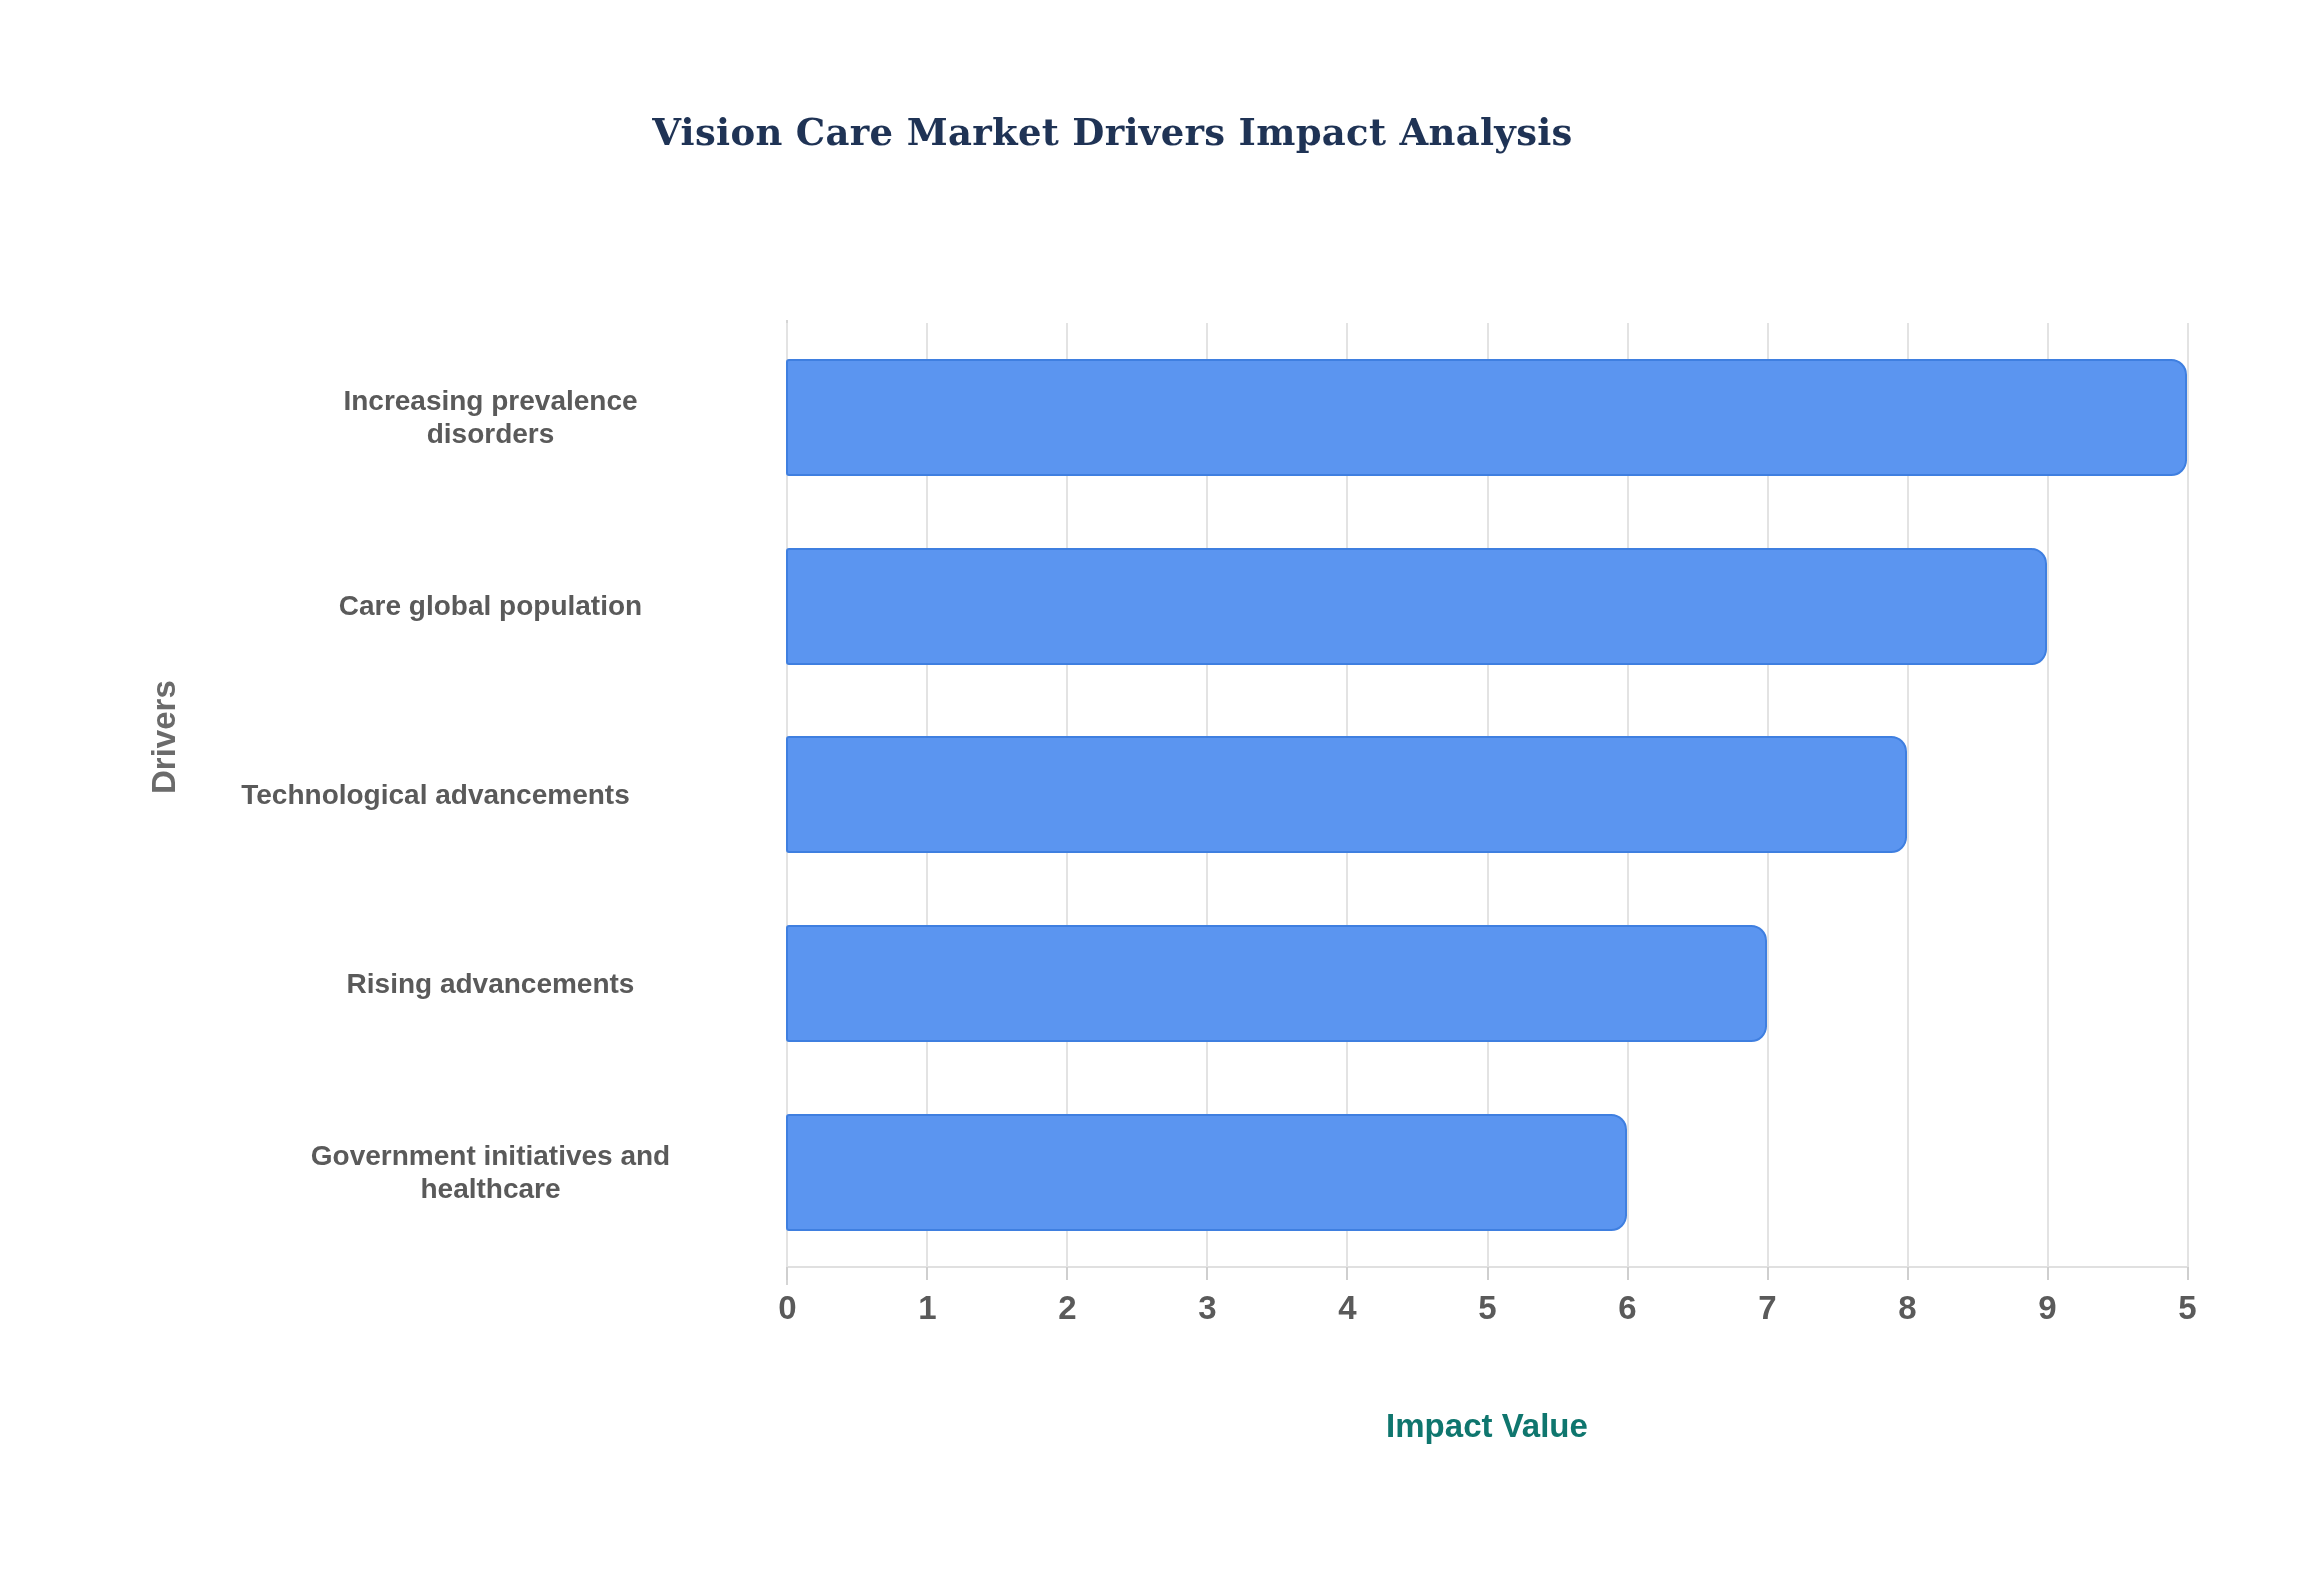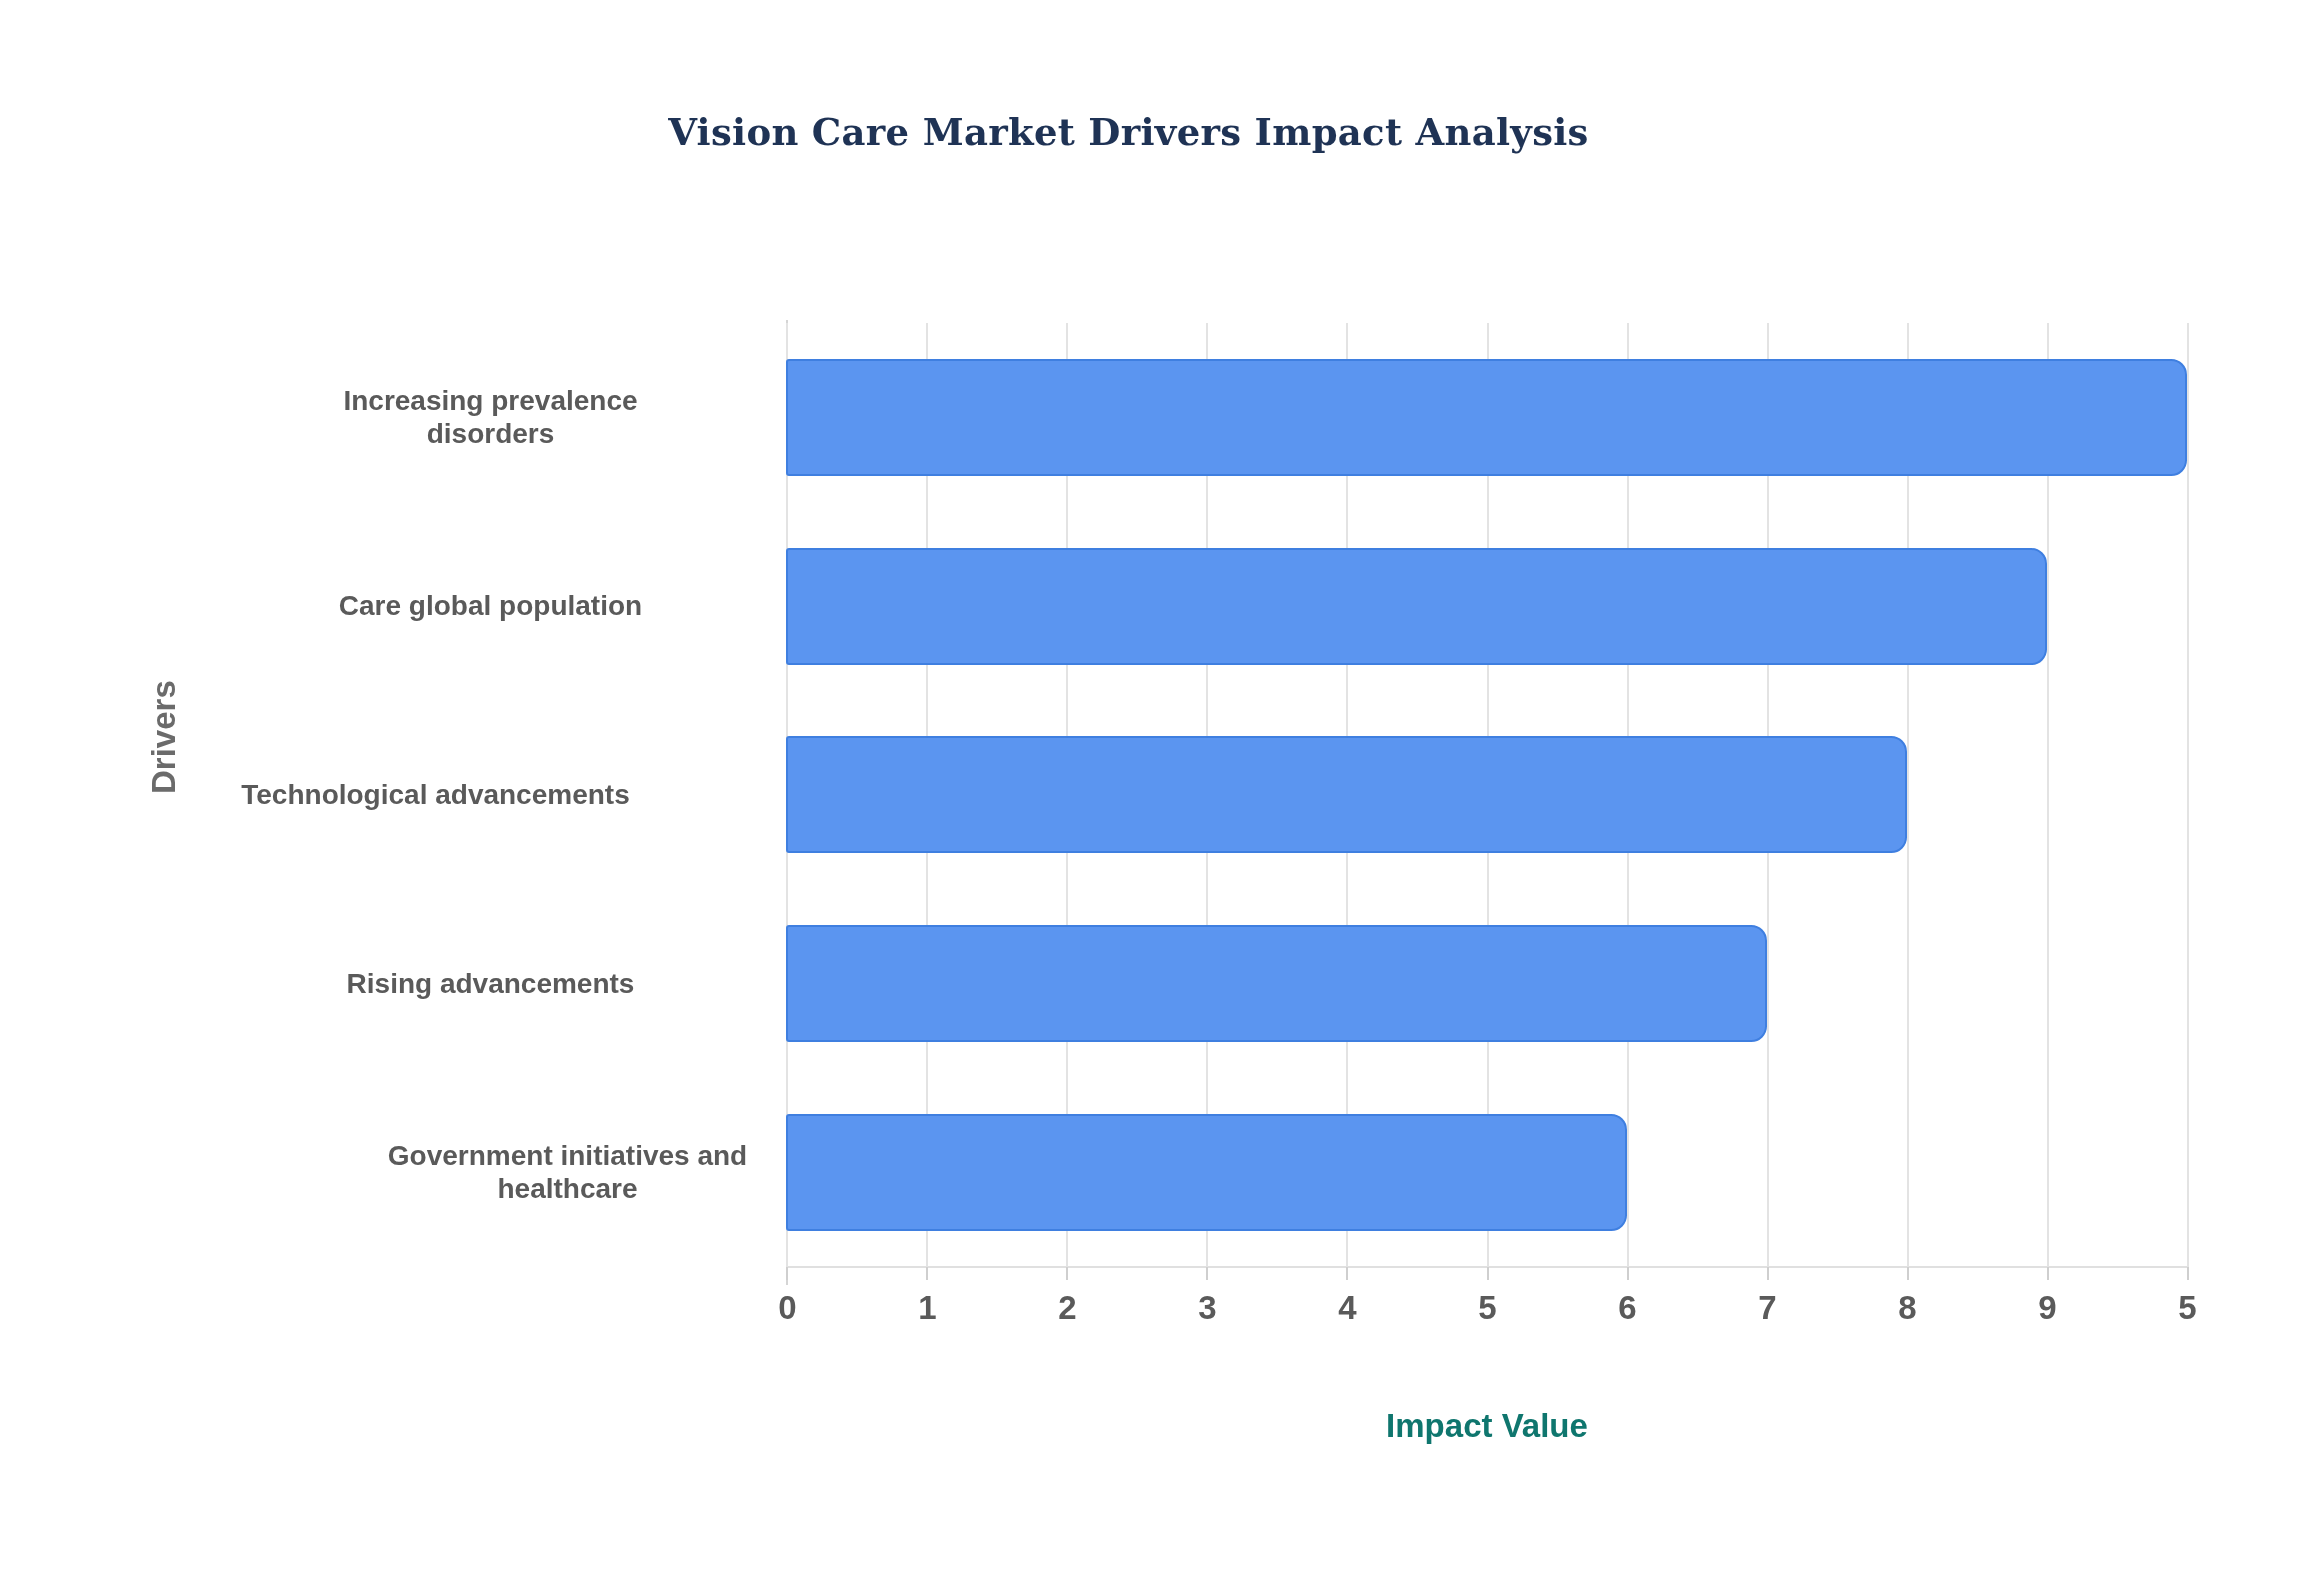--- a/index.html
+++ b/index.html
@@ -27,21 +27,20 @@
     left: 0;
     top: 110px;
     width: 2225px;
     text-align: center;
     font-family: "DejaVu Serif", "Liberation Serif", serif;
     font-weight: bold;
     font-size: 37px;
     letter-spacing: 0.3px;
     color: #1f3355;
     white-space: nowrap;
-    padding-left: 16px;
   }
 
   
   
   #plot-area {
     position: absolute;
     left: 787px;
     top: 323px;
     width: 1400px;
     height: 944px;
@@ -209,21 +208,21 @@
       <div class="xtick-label" style="left: 1767px;">7</div>
       <div class="xtick-label" style="left: 1907px;">8</div>
       <div class="xtick-label" style="left: 2047px;">9</div>
       <div class="xtick-label" style="left: 2187px;">5</div>
     </div>
   <div id="yticks">
       <div class="ytick-label" style="top: 417px; right: 1557px;">Increasing prevalence<br>disorders</div>
       <div class="ytick-label" style="top: 606px; right: 1557px;">Care global population</div>
       <div class="ytick-label" style="top: 795px; right: 1612px;">Technological advancements</div>
       <div class="ytick-label" style="top: 984px; right: 1557px;">Rising advancements</div>
-      <div class="ytick-label" style="top: 1172px; right: 1480px;">Government initiatives and<br>healthcare</div>
+      <div class="ytick-label" style="top: 1172px; right: 1557px;">Government initiatives and<br>healthcare</div>
     </div>
 
   <div id="x-axis-title">Impact Value</div>
 
   <div id="y-axis-title">Drivers</div>
 
 </div>
 
 
 </body></html>

